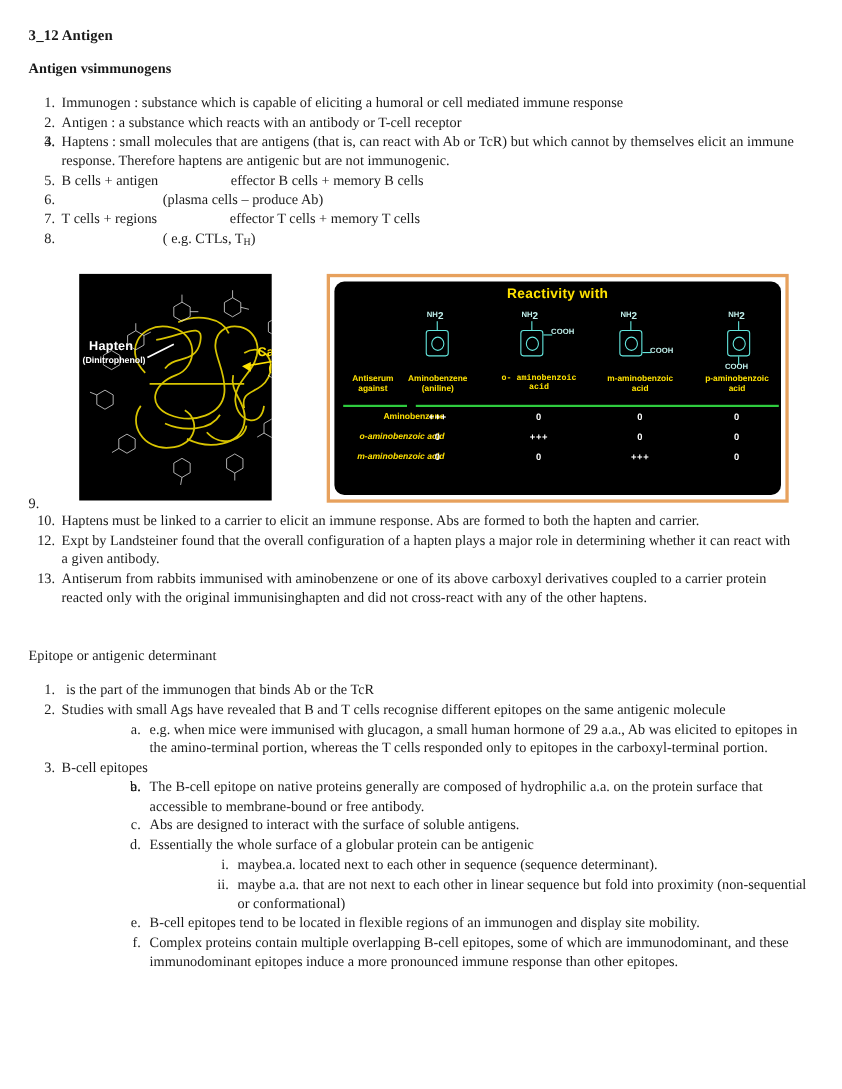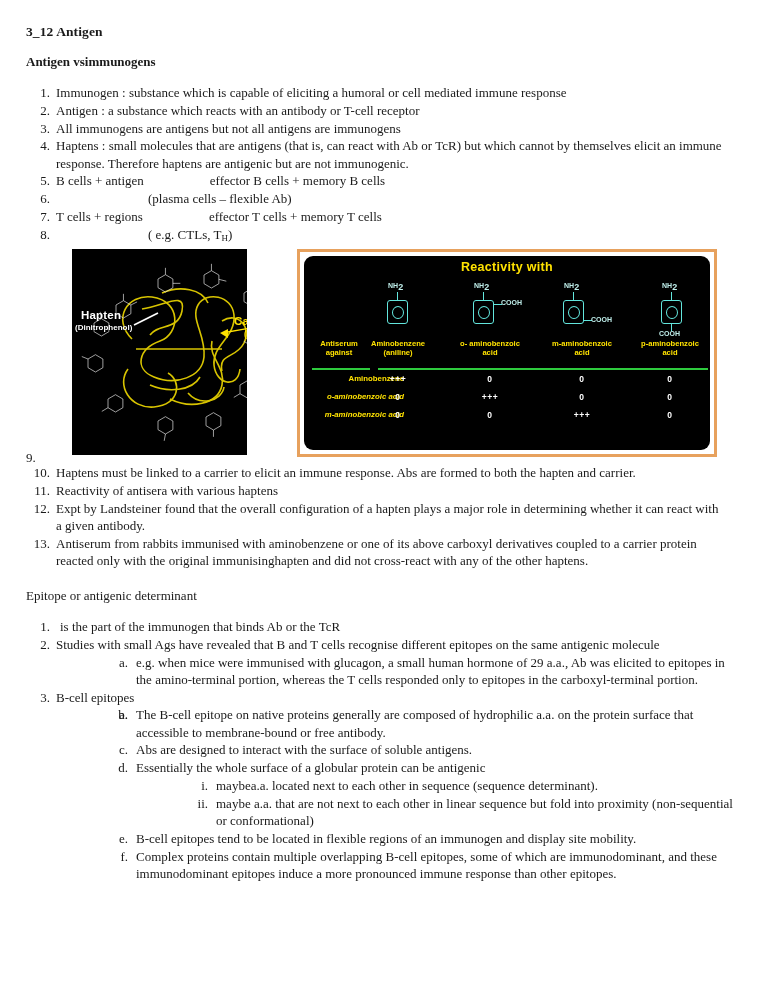--- a/index.html
+++ b/index.html
@@ -173,24 +173,24 @@
 
 <div class="page">
 
   <div class="doc-title">3_12 Antigen</div>
 
   <div class="para" style="top:54px;font-weight:bold;">Antigen vsimmunogens</div>
 
   <ol class="lvl1" style="left:26px; top:84px; width:700px;">
     <li><span class="num">1.</span><span>Immunogen : substance which is capable of eliciting a humoral or cell mediated immune response</span></li>
     <li><span class="num">2.</span><span>Antigen : a substance which reacts with an antibody or T-cell receptor</span></li>
-    <li><span class="num">3.</span><span>All immunogens are antigens but not all antigens are immunogens</span></li>
+    <li><span class="num">3.</span></li>
     <li><span class="num">4.</span><span>Haptens : small molecules that are antigens (that is, can react with Ab or TcR) but which cannot by themselves elicit an immune response. Therefore haptens are antigenic but are not immunogenic.</span></li>
     <li><span class="num">5.</span><span>B cells + antigen</span><span class="tab-gap"></span><span>effector B cells + memory B cells</span></li>
-    <li><span class="num">6.</span><span class="tab-gap-sm"></span><span>(plasma cells – flexible Ab)</span></li>
+    <li><span class="num">6.</span><span class="tab-gap-sm"></span><span>(plasma cells – produce Ab)</span></li>
     <li><span class="num">7.</span><span>T cells + regions</span><span class="tab-gap"></span><span>effector T cells + memory T cells</span></li>
     <li><span class="num">8.</span><span class="tab-gap-sm"></span><span>( e.g. CTLs, T</span><sub>H</sub><span>)</span></li>
   </ol>
 
   <div class="figures">
 
     <div class="fig-hapten">
       <svg width="213" height="206" viewBox="0 0 213 206">
 
         <g fill="none" stroke="#d8c400" stroke-width="1.6">
@@ -305,21 +305,21 @@
           </div>
         </div>
 
         <div class="hdr-row">
           <div class="hdr-cell" style="left:4px; width:62px;">
             <span>Antiserum</span><br><span>against</span>
           </div>
           <div class="hdr-cell" style="left:48px; width:92px;">
             <span>Aminobenzene</span><br><span>(aniline)</span>
           </div>
-          <div class="hdr-cell" style="left:140px; width:92px;">
+          <div class="hdr-cell" style="left:140px; width:92px;font-family:Liberation Mono, monospace;">
             <span>o- aminobenzoic</span><br><span>acid</span>
           </div>
           <div class="hdr-cell" style="left:232px; width:92px;">
             <span>m-aminobenzoic</span><br><span>acid</span>
           </div>
           <div class="hdr-cell" style="left:320px; width:92px;">
             <span>p-aminobenzoic</span><br><span>acid</span>
           </div>
         </div>
 
@@ -356,21 +356,20 @@
         </div>
 
       </div>
     </div>
   </div>
 
   <div style="position:absolute; left:26px; top:450px; font-size:13px;">9.</div>
 
   <ol class="lvl1" style="left:26px; top:464px; width:700px;">
     <li><span class="num">10.</span><span>Haptens must be linked to a carrier to elicit an immune response. Abs are formed to both the hapten and carrier.</span></li>
-    <li><span class="num">11.</span><span>Reactivity of antisera with various haptens</span></li>
     <li><span class="num">12.</span><span>Expt by Landsteiner found that the overall configuration of a hapten plays a major role in determining whether it can react with a given antibody.</span></li>
     <li><span class="num">13.</span><span>Antiserum from rabbits immunised with aminobenzene or one of its above carboxyl derivatives coupled to a carrier protein reacted only with the original immunisinghapten and did not cross-react with any of the other haptens.</span></li>
   </ol>
 
   <div class="para" style="top:588px;">Epitope or antigenic determinant</div>
 
   <ol class="lvl1" style="left:26px; top:618px; width:710px;">
     <li><span class="num">1.</span><span style="padding-left:4px;">is the part of the immunogen that binds Ab or the TcR</span></li>
     <li>
       <span class="num">2.</span>

